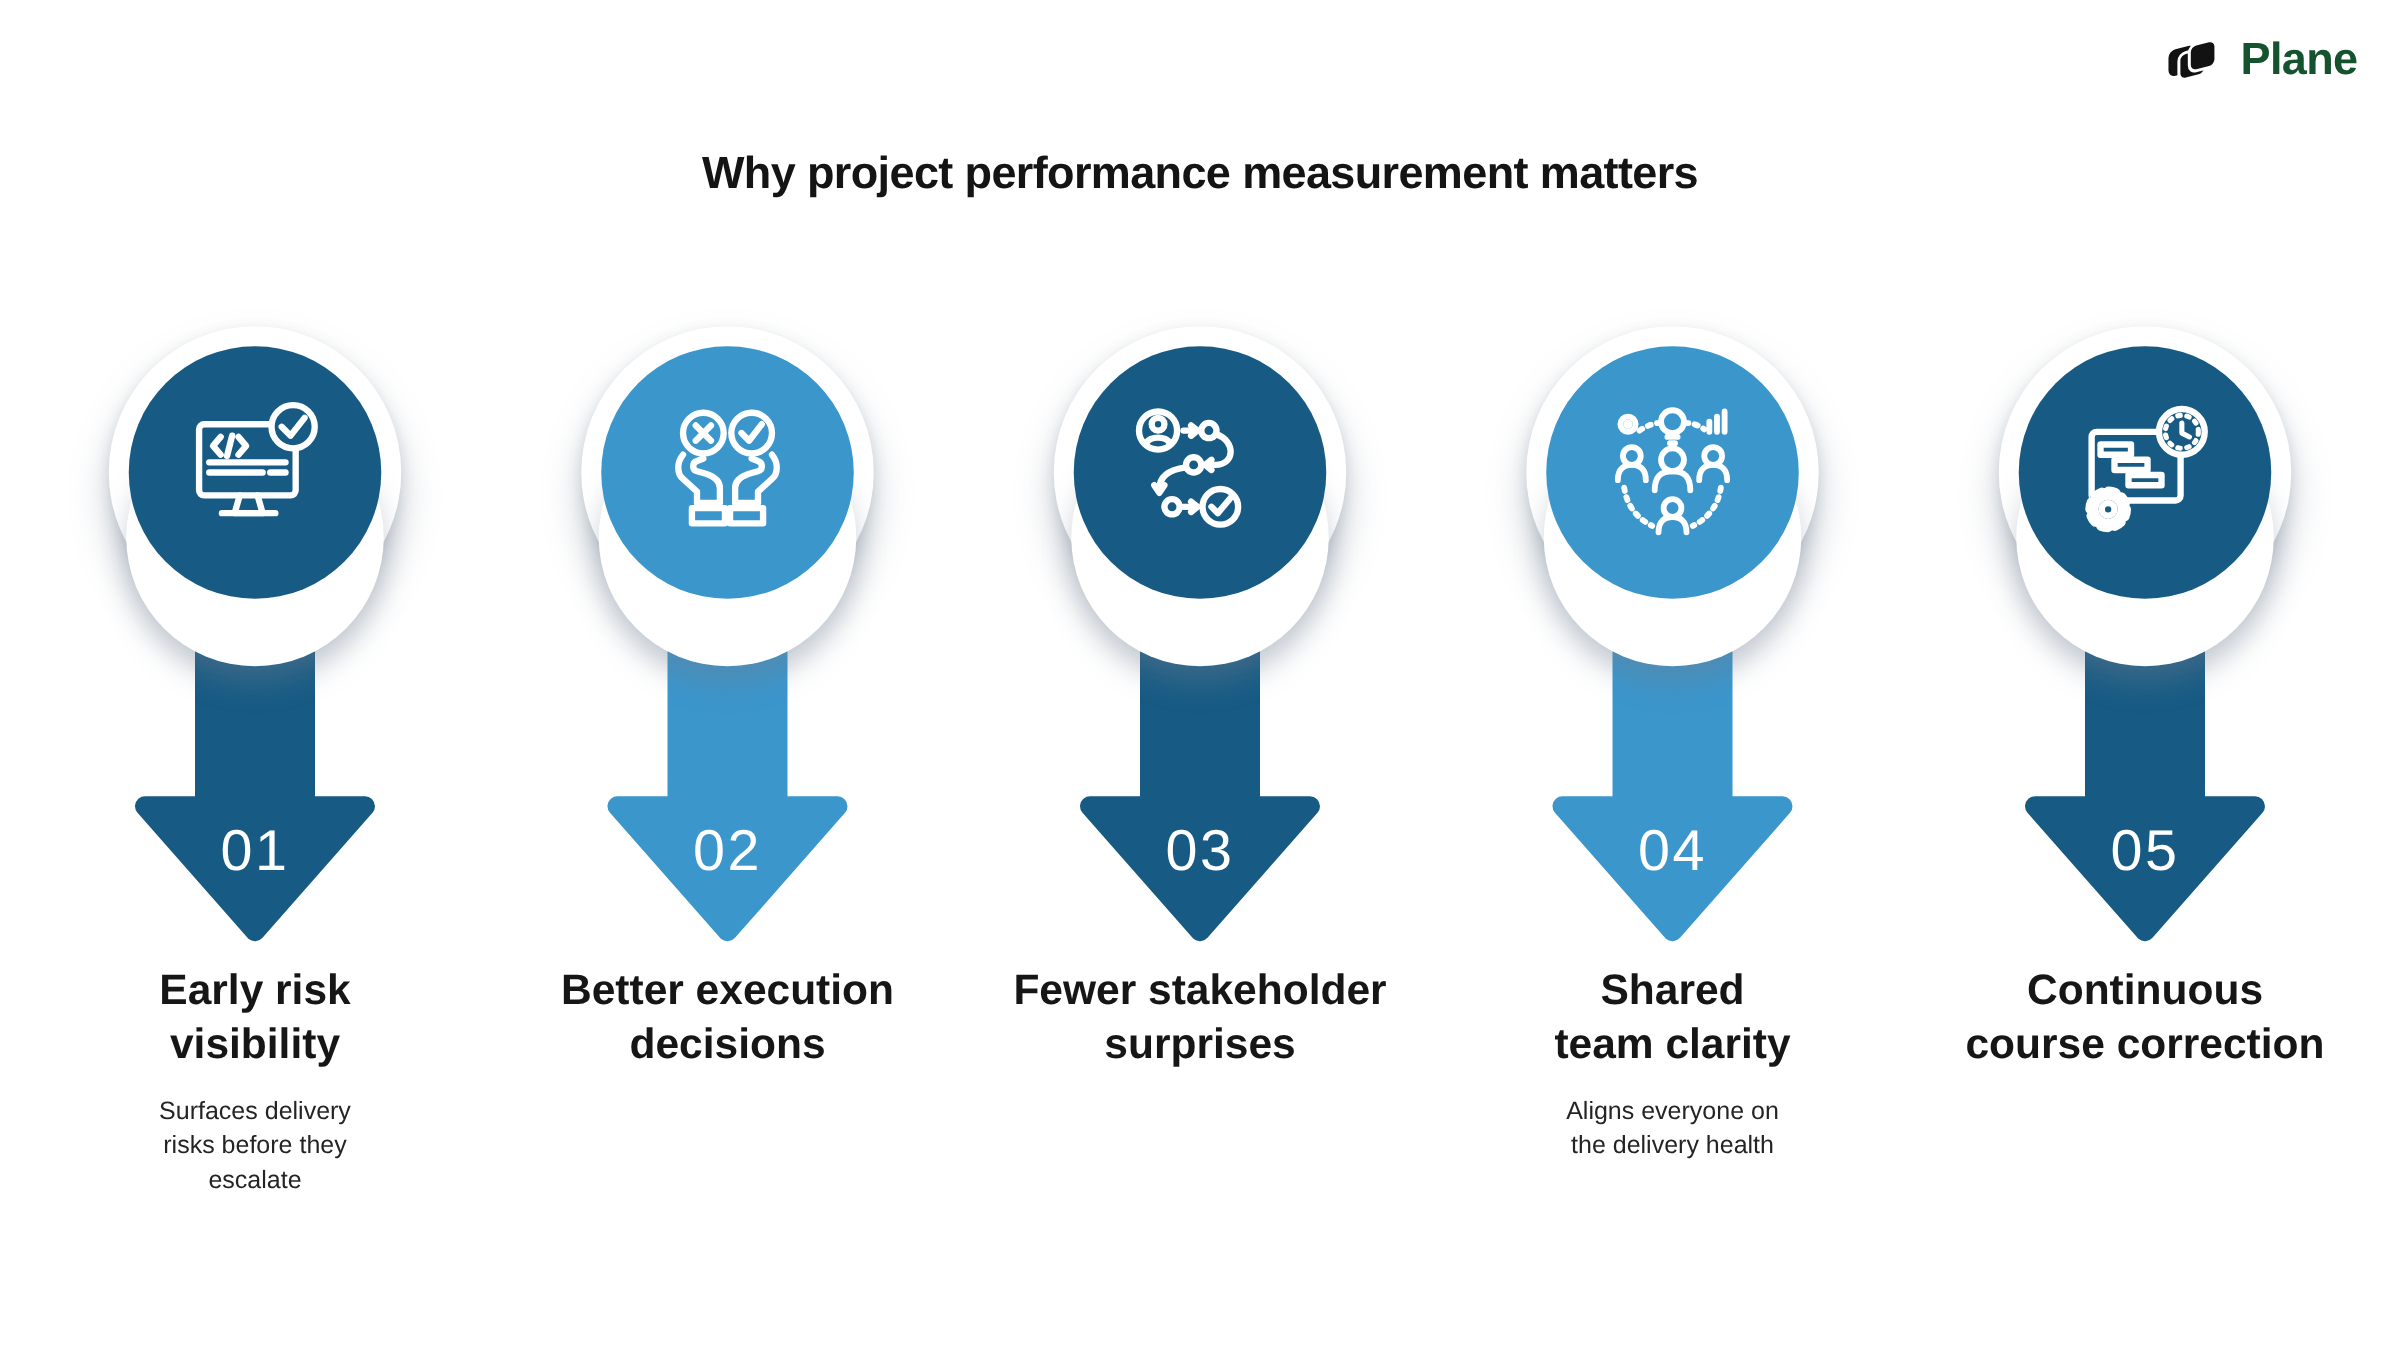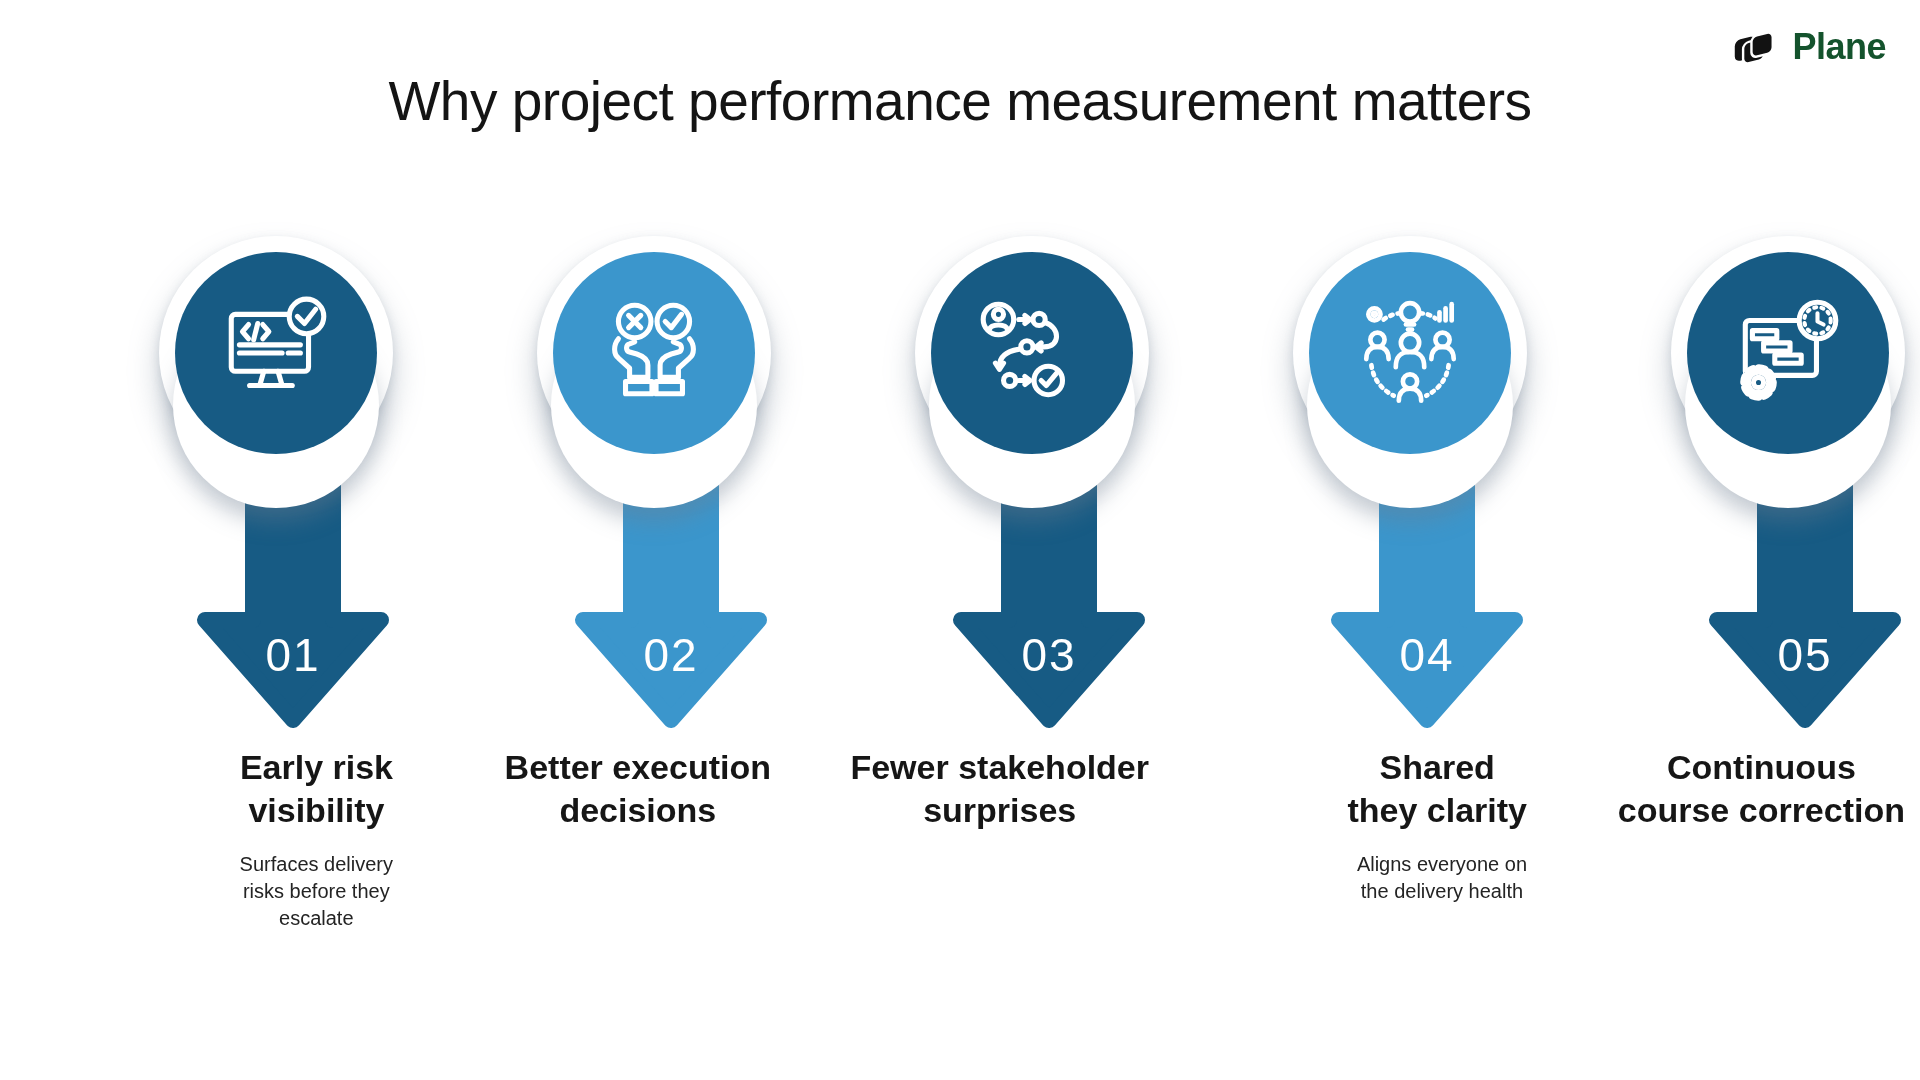--- a/index.html
+++ b/index.html
@@ -2,25 +2,25 @@
 <html><head>
 <meta charset="utf-8">
 <style>
   * { margin:0; padding:0; box-sizing:border-box; }
   html,body { width:1920px; height:1080px; background:#ffffff; overflow:hidden;
               font-family:"Liberation Sans", sans-serif; color:#181818; }
 
   .brand { position:absolute; top:26px; right:34px; display:flex; align-items:center; gap:10px; }
   .brand-name { font-size:36px; font-weight:700; letter-spacing:-0.5px; color:#14532d; }
 
-  h1.page-title { margin-top:68px; text-align:center; font-size:55px; font-weight:400;
+  h1.page-title { margin-top:116px; text-align:center; font-size:36px; font-weight:700;
                   letter-spacing:-0.5px; color:#141414; line-height:1.2; }
 
   .columns { display:flex; justify-content:center; margin-top:102px; }
-  .column  { width:378px; display:flex; flex-direction:column; align-items:flex-end; position:relative; }
+  .column  { width:378px; display:flex; flex-direction:column; align-items:center; position:relative; }
 
   .medallion { width:234px; height:234px; border-radius:50%; background:#fff; position:relative; z-index:2;
                display:flex; align-items:center; justify-content:center;
                box-shadow:0 18px 30px rgba(124,138,156,.42), 0 4px 10px rgba(124,138,156,.25); }
   .medallion::after { content:""; position:absolute; width:206px; height:206px; border-radius:50%;
                background:#fff; left:14px; top:66px; z-index:-1;
                box-shadow:0 14px 22px rgba(110,125,145,.38); }
   .inner-circle { width:202px; height:202px; border-radius:50%; background:var(--accent);
                display:flex; align-items:center; justify-content:center; }
   .glyph { width:122px; height:122px; }
@@ -178,21 +178,21 @@
         </svg>
       </div>
     </div>
     <div class="arrow-wrap">
       <svg width="200" height="290" viewBox="0 0 200 290">
         <path class="arrow-shape" d="M60 0 L140 0 L140 180 L188 180 L100 280 L12 180 L60 180 Z"></path>
         <text class="arrow-num" x="100" y="231" text-anchor="middle">04</text>
       </svg>
     </div>
     <h2 class="heading">Shared
-they clarity</h2>
+team clarity</h2>
     <p class="body-text">Aligns everyone on
 the delivery health</p>
   </section>
 
   <section class="column" style="--accent: #175b84;">
     <div class="medallion">
       <div class="inner-circle">
         <svg class="glyph" viewBox="0 0 120 120">
           <g fill="none" stroke="#fff" stroke-width="5" stroke-linecap="round" stroke-linejoin="round">
             <rect x="18" y="28" width="70" height="54" rx="4"></rect>

